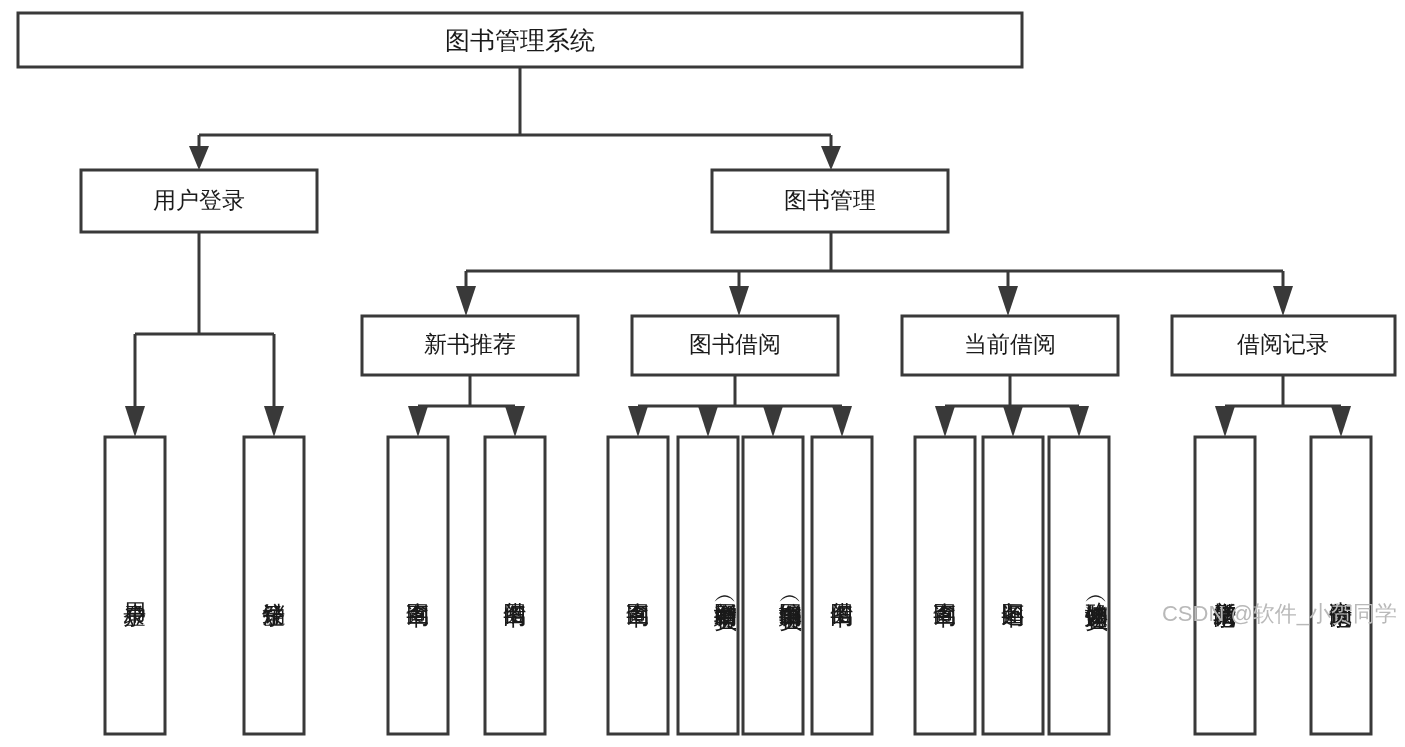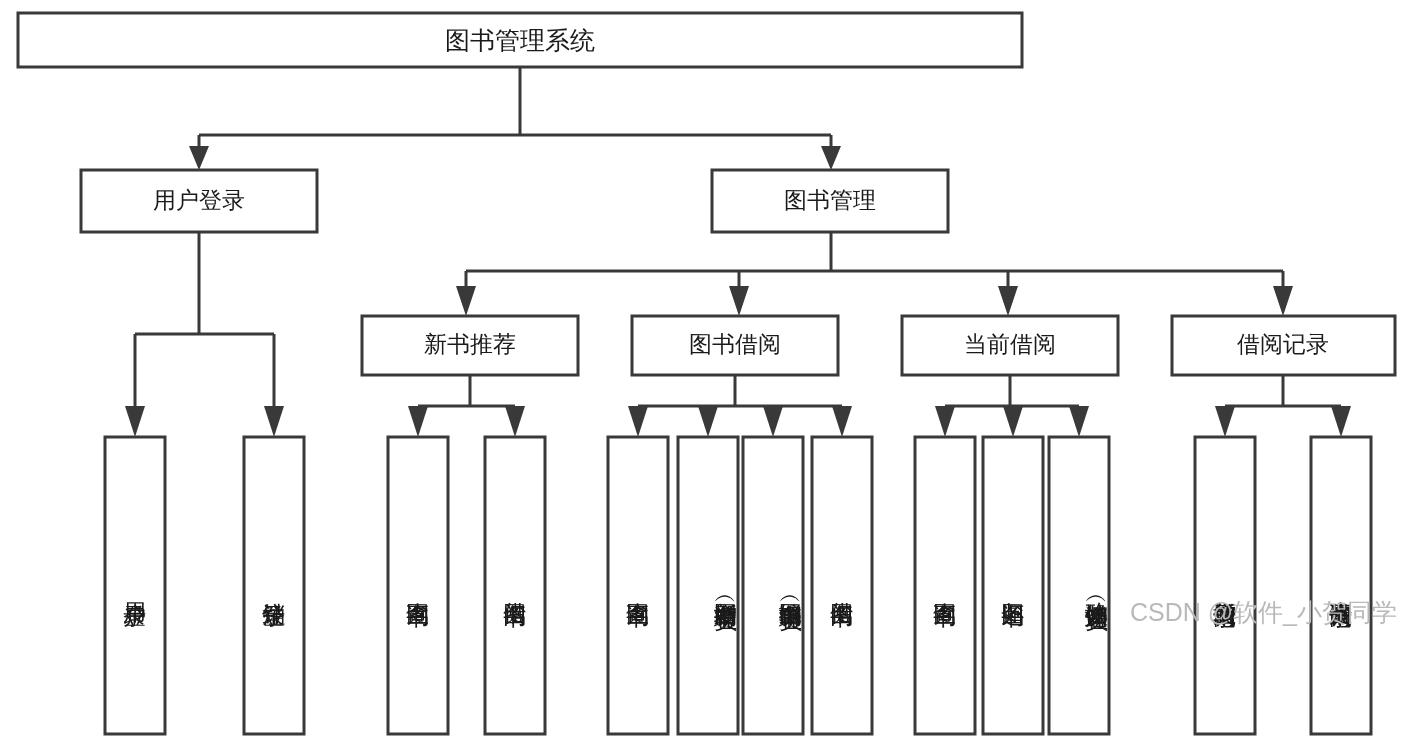--- a/index.html
+++ b/index.html
@@ -64,21 +64,21 @@
     color: #1a1a1a;
     letter-spacing: 1px;
     white-space: nowrap;
     pointer-events: none;
   }
   .watermark {
     position: absolute;
     right: 8px;
     bottom: 4px;
     font-family: "Liberation Sans", "DejaVu Sans", sans-serif;
-    font-size: 25px;
+    font-size: 22px;
     color: #b9b9b9;
     white-space: nowrap;
   }
 </style>
 </head>
 <body>
 
 <div id="diagram-root">
 
   <svg class="diagram" viewBox="0 0 1405 747">

